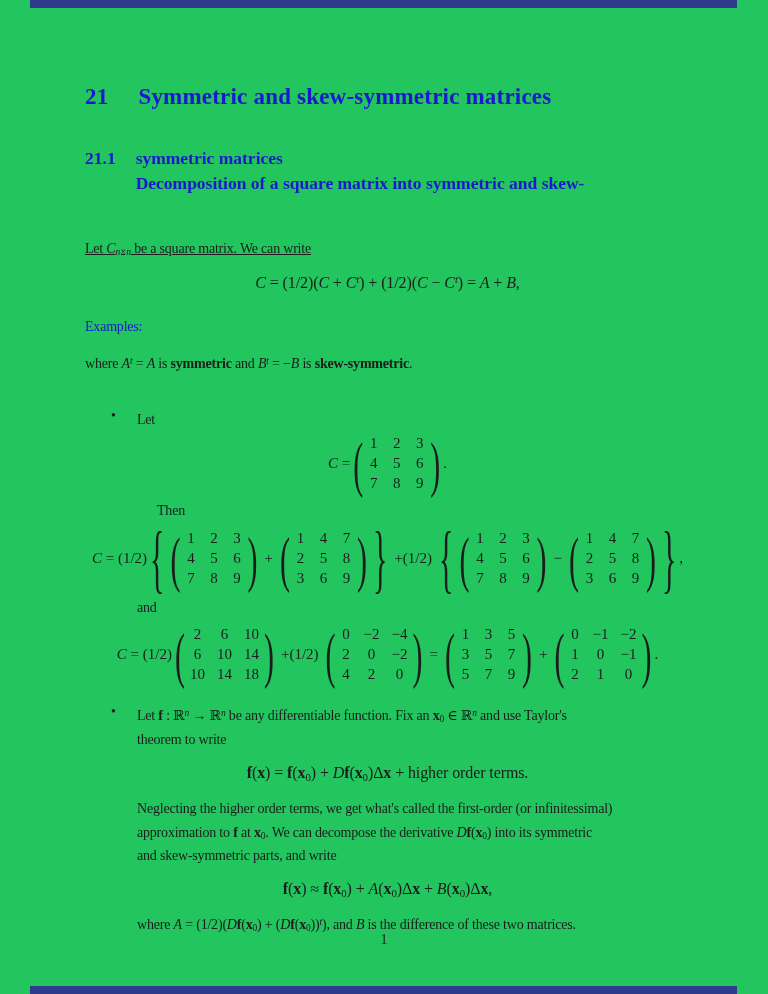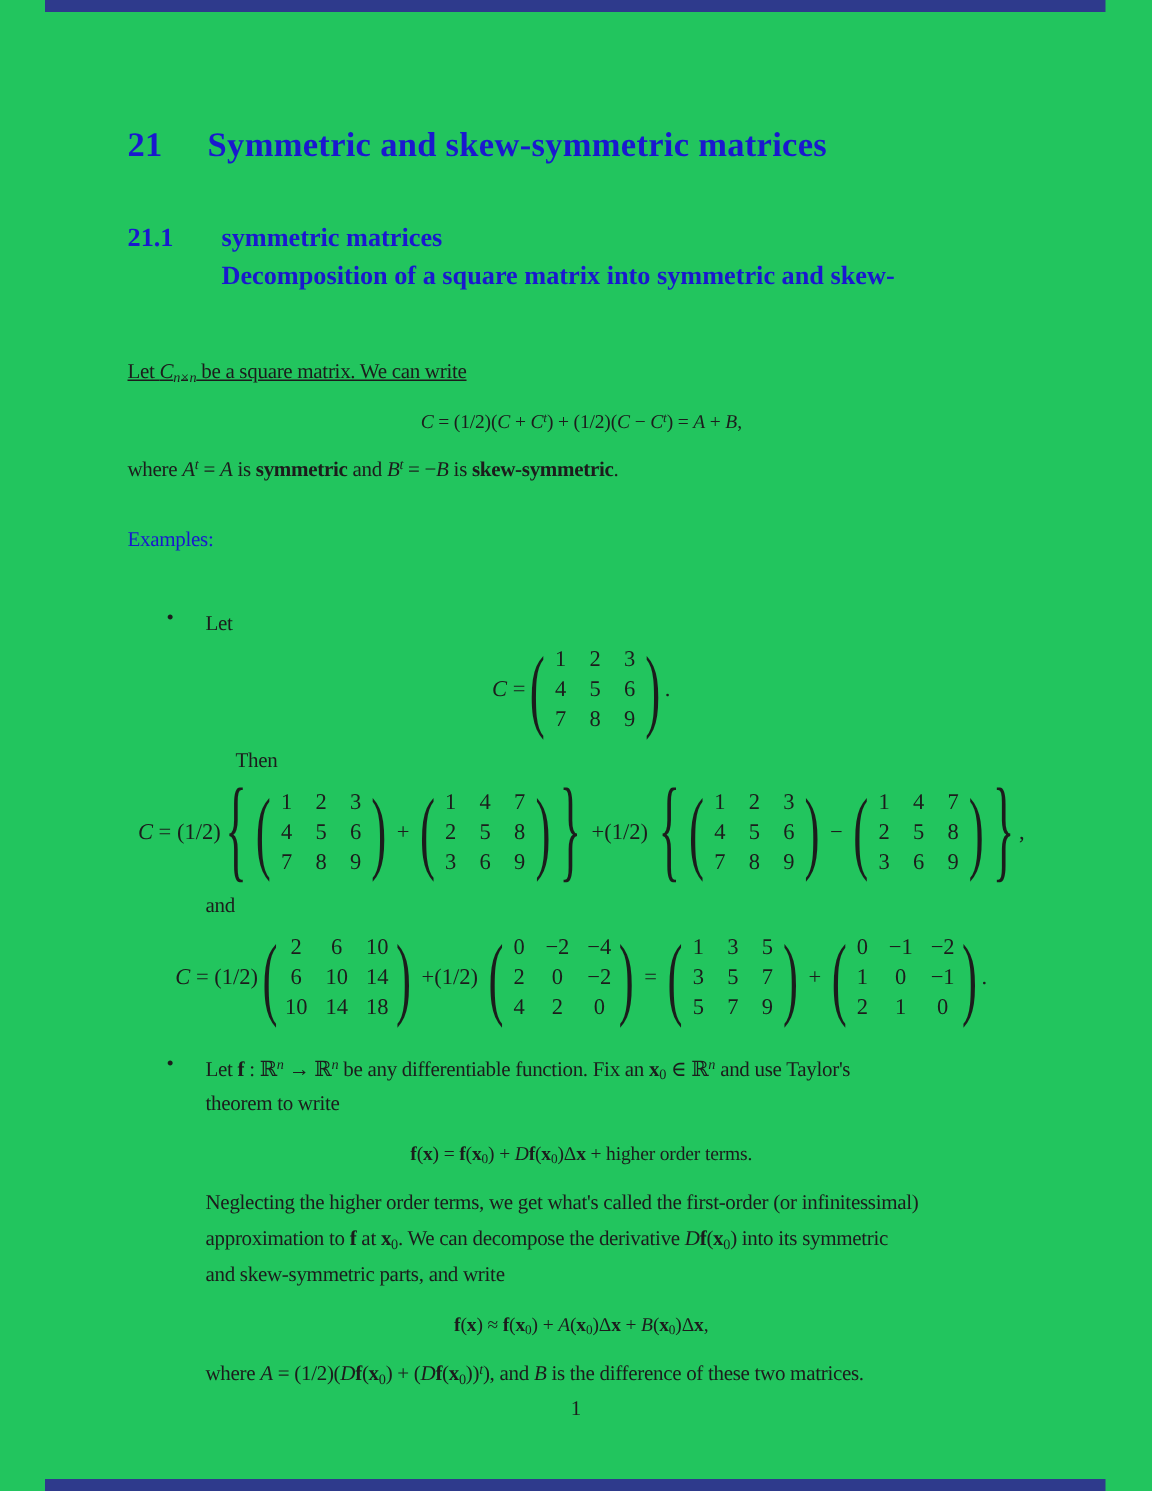--- a/index.html
+++ b/index.html
@@ -15,33 +15,33 @@
   .edge{position:absolute;left:30px;width:707px;height:8px;background:var(--edgebar);}
   .edge.top{top:0;}
   .edge.bottom{bottom:0;}
   .content{position:absolute;left:85px;top:0;width:605px;}
   
   .doc-title{
     margin-top:84px;display:flex;gap:30px;align-items:baseline;
     font-size:23px;font-weight:bold;color:var(--accent);letter-spacing:0.2px;
   }
   .section-heading{
-    margin-top:36px;display:flex;gap:32px;
+    margin-top:36px;display:flex;gap:20px;
     font-size:17.5px;font-weight:bold;color:var(--accent);line-height:1.45;
   }
   
   .para{font-size:14px;letter-spacing:-0.2px;line-height:1.7;}
   .plainline{font-size:14px;letter-spacing:-0.2px;line-height:1.7;}
   .accent-text{color:var(--accent);}
   .it{font-style:italic;}
   .bf{font-weight:bold;}
   .sup{font-size:68%;vertical-align:0.45em;}
   .sub{font-size:68%;vertical-align:-0.25em;}
   
-  .eq-center{margin-top:12px;text-align:center;font-size:13px;letter-spacing:-0.1px;}
+  .eq-center{margin-top:12px;text-align:center;font-size:16px;letter-spacing:-0.1px;}
   .eq-flex{
     display:flex;align-items:center;justify-content:center;
     font-size:15px;white-space:nowrap;
   }
   
   .mat{display:inline-flex;align-items:center;margin:0 2px;}
   .mgrid{display:grid;column-gap:12px;row-gap:1px;padding:0 4px;}
   .mcell{text-align:center;min-width:11px;line-height:19px;font-size:15px;}
   .paren{
     display:inline-block;font-size:30px;line-height:0.9;font-weight:400;
@@ -80,23 +80,23 @@
       <span>
         <div>symmetric matrices</div>
         <div>Decomposition of a square matrix into symmetric and skew-</div>
       </span>
     </div>
 
     <div class="para" style="margin-top:40px;text-decoration:underline;"><span>Let </span><span class="it">C</span><span class="sub it">n×n</span><span> be a square matrix. We can write</span></div>
 
     <div class="eq-center"><span class="it">C</span><span> = (1/2)(</span><span class="it">C</span><span> + </span><span class="it">C</span><span class="sup it">t</span><span>) + (1/2)(</span><span class="it">C</span><span> − </span><span class="it">C</span><span class="sup it">t</span><span>) = </span><span class="it">A</span><span> + </span><span class="it">B</span><span>,</span></div>
 
+    <div class="para accent-text" style="margin-top:24px;">Examples:</div>
+
     <div class="para" style="margin-top:13px;"><span>where </span><span class="it">A</span><span class="sup it">t</span><span> = </span><span class="it">A</span><span> is </span><span class="bf">symmetric</span><span> and </span><span class="it">B</span><span class="sup it">t</span><span> = −</span><span class="it">B</span><span> is </span><span class="bf">skew-symmetric</span><span>.</span></div>
-
-    <div class="para accent-text" style="margin-top:24px;">Examples:</div>
 
     <div class="bullet-item" style="margin-top:32px;">
       <span class="bullet-mark">•</span>
       <div class="plainline">Let</div>
 
       <div class="eq-flex full-width-eq" style="margin-top:2px;">
         <span><span class="it">C</span><span> =</span></span>
         <span class="mat">
             <span class="paren">(</span>
             <span class="mgrid" style="grid-template-columns: repeat(3, auto);">

